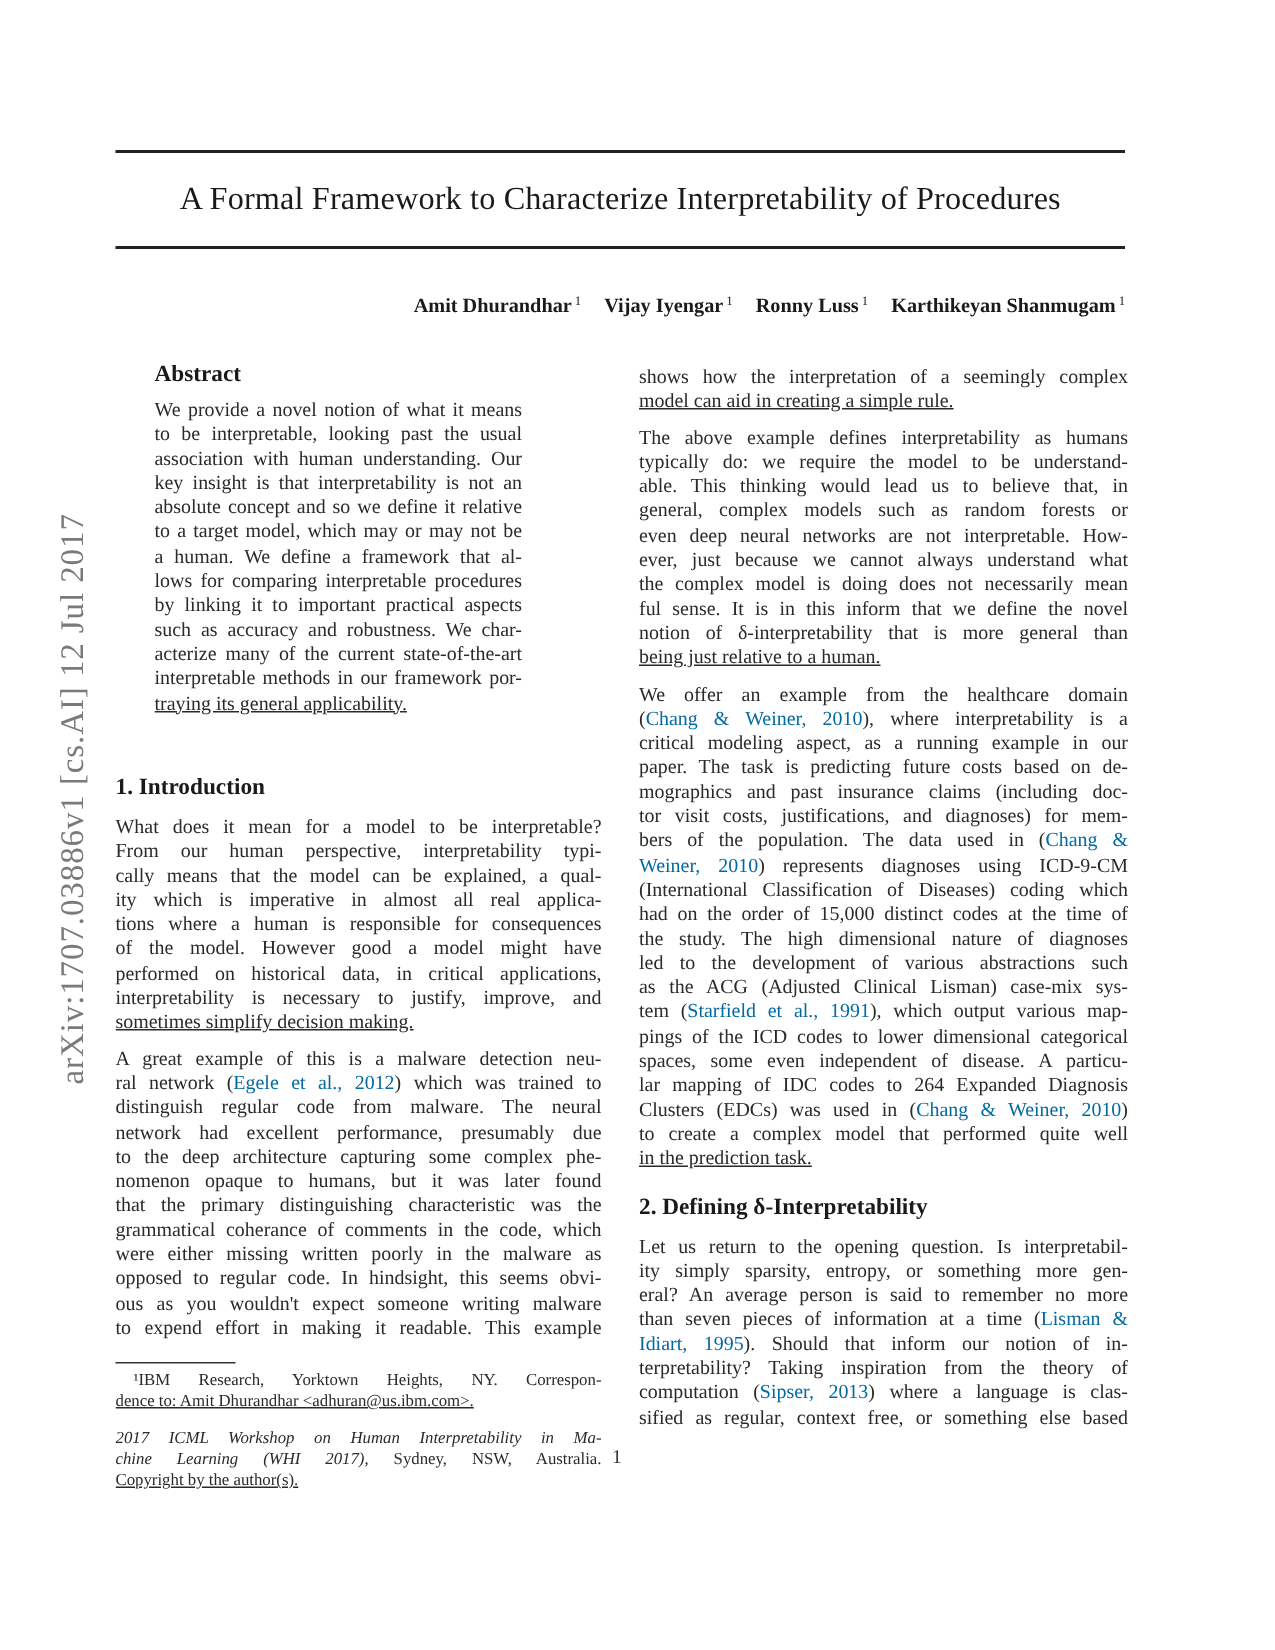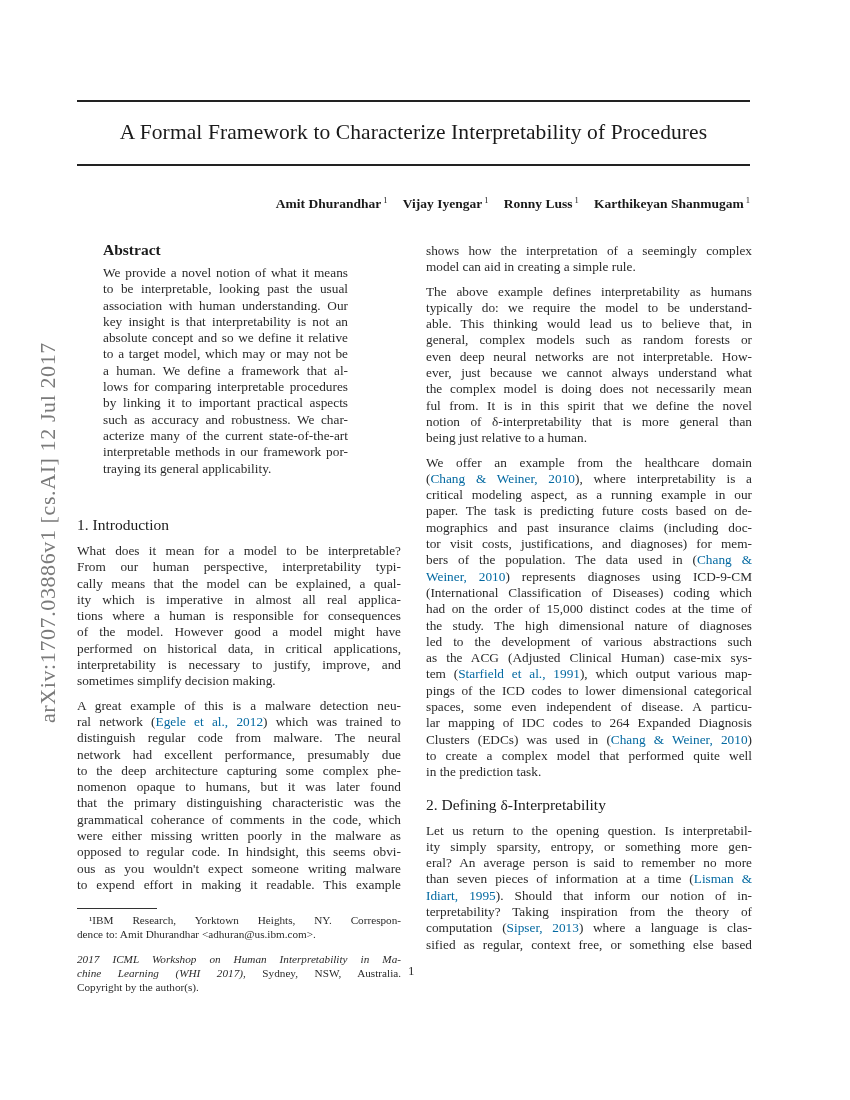--- a/index.html
+++ b/index.html
@@ -10,23 +10,23 @@
   .title { position: absolute; left: 77px; width: 673px; top: 120px; text-align: center;
            font-family: "Liberation Serif", serif; font-size: 21.5px; letter-spacing: 0.1px; color: #1a1a1a; }
   .authors { position: absolute; left: 83px; width: 673px; top: 195px; text-align: right;
              font-family: "Liberation Serif", serif; font-weight: bold; font-size: 13.5px; color: #1a1a1a; }
   .authors span.author { margin: 0 6px; }
   .authors sup { font-weight: normal; font-size: 8.5px; vertical-align: 5px; margin-left: 2px; }
   .arxiv { position: absolute; left: 35px; top: 723px; transform-origin: 0 0; transform: rotate(-90deg);
            font-family: "Liberation Serif", serif; font-size: 22px; color: #7a7a7a; white-space: nowrap; letter-spacing: 0.6px; }
   .col { position: absolute; font-family: "Liberation Serif", serif; font-size: 13.3px; color: #2a2a2a; }
   .line { height: 16.3px; line-height: 16.3px; white-space: nowrap; text-align: justify; text-align-last: justify; overflow: hidden; }
-  .line.last { text-align-last: left; }
+  .line.last { text-align-last: left; text-decoration: underline; }
   .abstract-head { font-weight: bold; font-size: 15.5px; text-align: left; margin-bottom: 6px; color:#1a1a1a; }
-  .sec-head { font-weight: normal; font-size: 15.5px; color:#1a1a1a; height: 20px; line-height: 20px; }
+  .sec-head { font-weight: bold; font-size: 15.5px; color:#1a1a1a; height: 20px; line-height: 20px; }
   .cite { color: #0369a1; }
   .gap { height: 8px; }
   .fn-rule { width: 80px; height: 1px; background: #333; margin: 4px 0 4px 0; }
   .fn { font-size: 11.2px; }
   .fn .line { height: 14px; line-height: 14px; }
   .it { font-style: italic; }
   .pagenum { position: absolute; left: 408px; top: 963px; font-family: "Liberation Serif", serif; font-size: 13px; color:#333; }
 </style>
 </head>
 <body>
@@ -115,39 +115,39 @@
       </div>
     <div class="gap"></div>
     <div id="r-define">
         <div class="line">The above example defines interpretability as humans</div>
         <div class="line">typically do:  we require the model to be understand-</div>
         <div class="line">able.  This thinking would lead us to believe that, in</div>
         <div class="line">general, complex models such as random forests or</div>
         <div class="line">even deep neural networks are not interpretable. How-</div>
         <div class="line">ever, just because we cannot always understand what</div>
         <div class="line">the complex model is doing does not necessarily mean</div>
-        <div class="line">ful from.  It is in this spirit that we define the novel</div>
+        <div class="line">ful sense.  It is in this inform that we define the novel</div>
         <div class="line">notion of δ-interpretability that is more general than</div>
         <div class="line last">being just relative to a human.</div>
       </div>
     <div class="gap"></div>
     <div id="r-health">
         <div class="line"><span>We offer an example from the healthcare domain</span></div>
         <div class="line"><span>(</span><span class="cite">Chang &amp; Weiner, 2010</span><span>), where interpretability is a</span></div>
         <div class="line"><span>critical modeling aspect, as a running example in our</span></div>
         <div class="line"><span>paper. The task is predicting future costs based on de-</span></div>
         <div class="line"><span>mographics and past insurance claims (including doc-</span></div>
         <div class="line"><span>tor visit costs, justifications, and diagnoses) for mem-</span></div>
         <div class="line"><span>bers of the population.  The data used in (</span><span class="cite">Chang &amp;</span></div>
         <div class="line"><span class="cite">Weiner, 2010</span><span>) represents diagnoses using ICD-9-CM</span></div>
         <div class="line"><span>(International Classification of Diseases) coding which</span></div>
         <div class="line"><span>had on the order of 15,000 distinct codes at the time of</span></div>
         <div class="line"><span>the study.  The high dimensional nature of diagnoses</span></div>
         <div class="line"><span>led to the development of various abstractions such</span></div>
-        <div class="line"><span>as the ACG (Adjusted Clinical Human) case-mix sys-</span></div>
+        <div class="line"><span>as the ACG (Adjusted Clinical Lisman) case-mix sys-</span></div>
         <div class="line"><span>tem (</span><span class="cite">Starfield et al., 1991</span><span>), which output various map-</span></div>
         <div class="line"><span>pings of the ICD codes to lower dimensional categorical</span></div>
         <div class="line"><span>spaces, some even independent of disease.  A particu-</span></div>
         <div class="line"><span>lar mapping of IDC codes to 264 Expanded Diagnosis</span></div>
         <div class="line"><span>Clusters (EDCs) was used in (</span><span class="cite">Chang &amp; Weiner, 2010</span><span>)</span></div>
         <div class="line"><span>to create a complex model that performed quite well</span></div>
         <div class="line last"><span>in the prediction task.</span></div>
       </div>
     <div style="height:14px"></div>
     <div class="sec-head">2. Defining δ-Interpretability</div>

